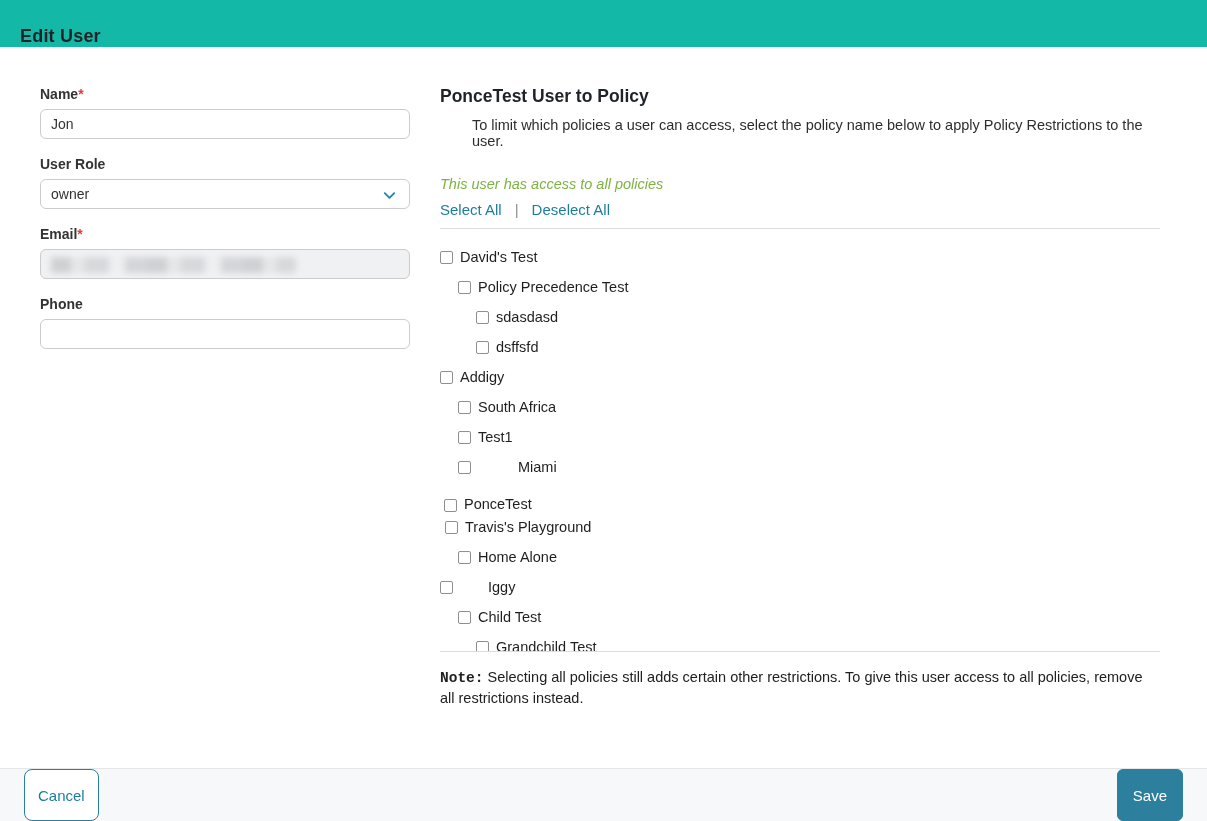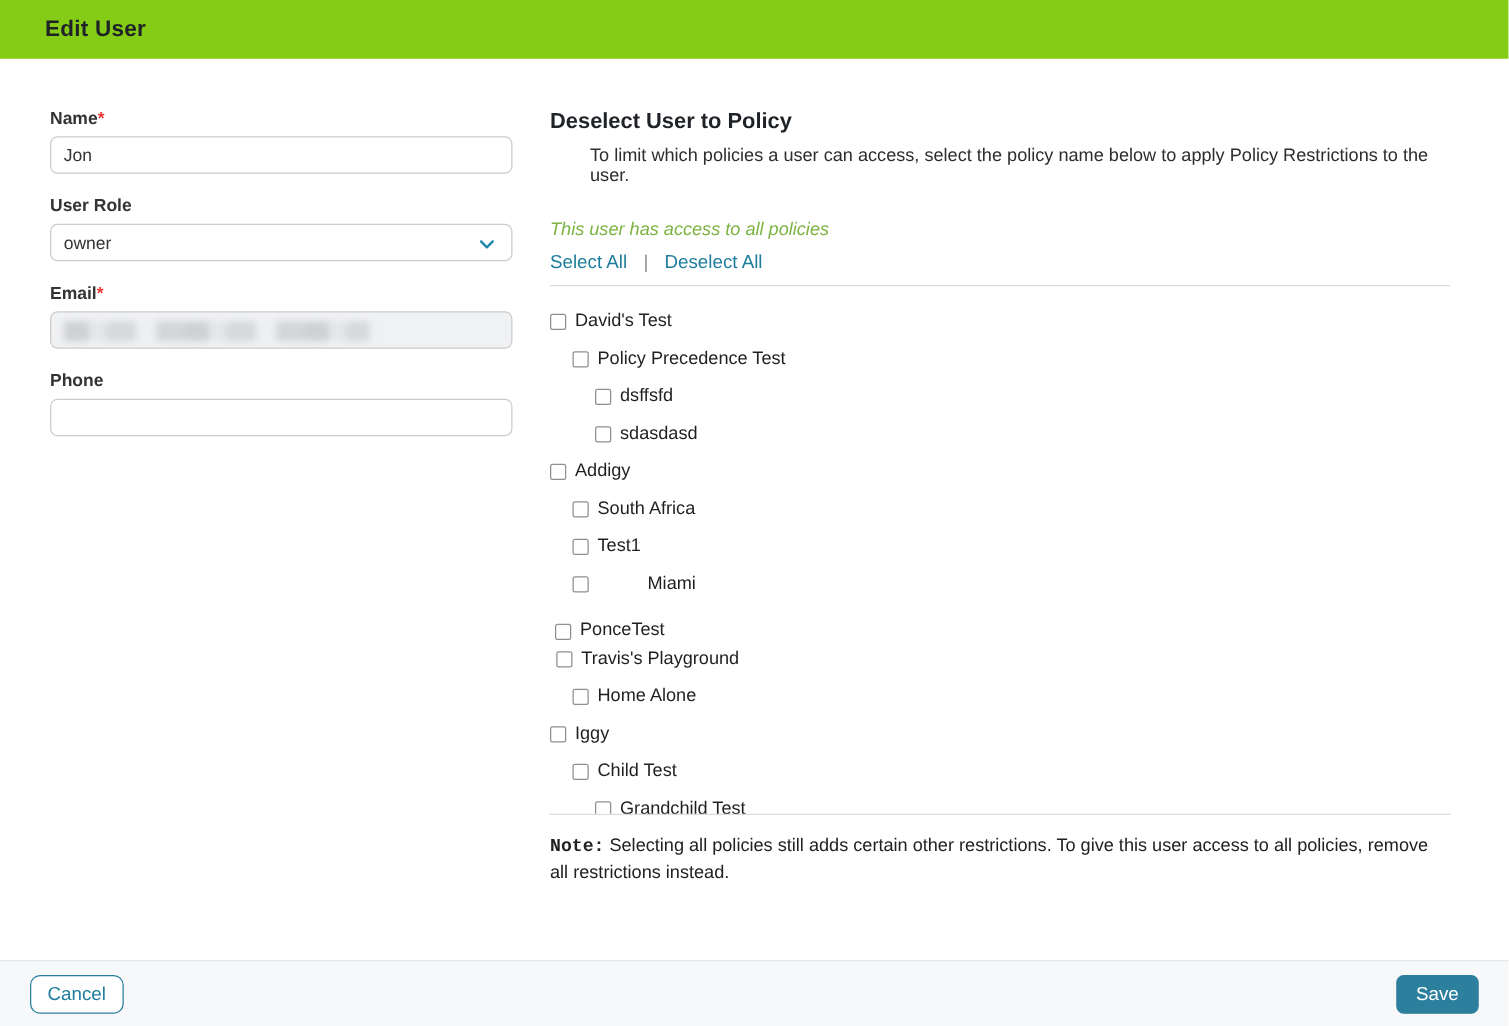--- a/index.html
+++ b/index.html
@@ -1,21 +1,21 @@
 <!DOCTYPE html>
 <html><head>
 <meta charset="utf-8">
 <style>
   * { margin:0; padding:0; box-sizing:border-box; }
   html,body { background:#fff; }
   body { font-family:"Liberation Sans", sans-serif; color:#212529; }
   .app { position:relative; width:1207px; height:821px; background:#fff; overflow:hidden; }
 
   
-  .header { height:47px; background:#84cc16; display:flex; align-items:center; padding:0 36px; }
+  .header { height:47px; background:#14b8a6; display:flex; align-items:flex-end; padding:0 20px; }
   .header h1 { font-size:18px; font-weight:bold; color:#1f2328; letter-spacing:.2px; }
 
   
   .main { display:flex; gap:30px; padding:39px 47px 0 40px; }
   .form-col { width:370px; flex-shrink:0; }
   .policy-col { flex:1; min-width:0; }
 
   
   .field { margin-bottom:17px; }
   .field label { display:block; font-size:14px; font-weight:bold; color:#333; margin-bottom:7px; }
@@ -58,21 +58,21 @@
   }
   .tree-label { font-size:14.5px; color:#1f1f1f; cursor:default; }
 
   .note { font-size:14.5px; color:#212121; line-height:20px; margin-top:15px; max-width:725px; }
   .note b { font-weight:bold;font-family:Liberation Mono, monospace; }
 
   
   .footer {
     position:absolute; left:0; right:0; bottom:0; height:53px;
     background:#f7f8fa; border-top:1px solid #e4e6e8;
-    display:flex; align-items:center; justify-content:space-between; padding:0 24px;
+    display:flex; justify-content:space-between; padding:0 24px;
   }
   .btn-cancel {
     font-family:"Liberation Sans", sans-serif; font-size:15px; color:#1f7d9c;
     background:#fff; border:1px solid #2a7f9e; border-radius:8px; padding:6px 13px; cursor:pointer;
   }
   .btn-save {
     font-family:"Liberation Sans", sans-serif; font-size:15px; color:#fff;
     background:#2c7f9d; border:1px solid #2c7f9d; border-radius:6px; padding:6px 15px; cursor:pointer;
   }
 </style>
@@ -112,21 +112,21 @@
       </div>
 
       <div class="field">
         <label>Phone</label>
         <input class="text-input" type="text" value="" style="">
       </div>
 
     </div>
 
     <div class="policy-col">
-      <h2>Deselect User to Policy</h2>
+      <h2>PonceTest User to Policy</h2>
       <p class="policy-desc">To limit which policies a user can access, select the policy name below to apply Policy Restrictions to the user.</p>
       <p class="policy-status">This user has access to all policies</p>
 
       <div class="links-row">
         <a href="#">Select All</a>
         <span class="pipe">|</span>
         <a href="#">Deselect All</a>
       </div>
 
       <div class="tree">
@@ -135,28 +135,28 @@
     <span class="tree-label">David's Test</span>
   </div>
 
   <div class="tree-row" style="padding-left: 18px;">
     <input type="checkbox" style="">
     <span class="tree-label">Policy Precedence Test</span>
   </div>
 
   <div class="tree-row" style="padding-left: 36px;">
     <input type="checkbox" style="">
+    <span class="tree-label">sdasdasd</span>
+  </div>
+
+  <div class="tree-row" style="padding-left: 36px;">
+    <input type="checkbox" style="">
     <span class="tree-label">dsffsfd</span>
   </div>
 
-  <div class="tree-row" style="padding-left: 36px;">
-    <input type="checkbox" style="">
-    <span class="tree-label">sdasdasd</span>
-  </div>
-
   <div class="tree-row" style="padding-left: 0px;">
     <input type="checkbox" style="">
     <span class="tree-label">Addigy</span>
   </div>
 
   <div class="tree-row" style="padding-left: 18px;">
     <input type="checkbox" style="">
     <span class="tree-label">South Africa</span>
   </div>
 
@@ -178,21 +178,21 @@
   <div class="tree-row" style="padding-left: 5px;">
     <input type="checkbox" style="">
     <span class="tree-label">Travis's Playground</span>
   </div>
 
   <div class="tree-row" style="padding-left: 18px;">
     <input type="checkbox" style="">
     <span class="tree-label">Home Alone</span>
   </div>
 
-  <div class="tree-row" style="padding-left: 0px;">
+  <div class="tree-row" style="padding-left: 0px; gap: 28px;">
     <input type="checkbox" style="">
     <span class="tree-label">Iggy</span>
   </div>
 
   <div class="tree-row" style="padding-left: 18px;">
     <input type="checkbox" style="">
     <span class="tree-label">Child Test</span>
   </div>
 
   <div class="tree-row" style="padding-left: 36px;">

